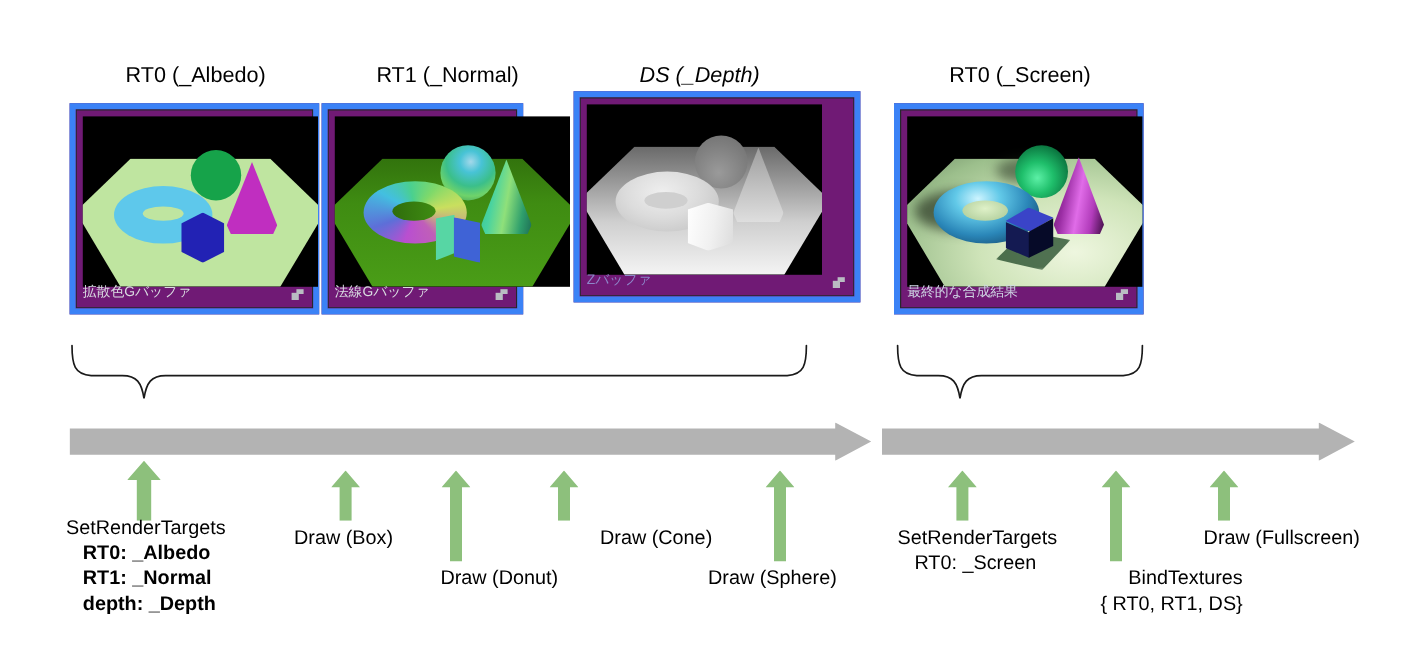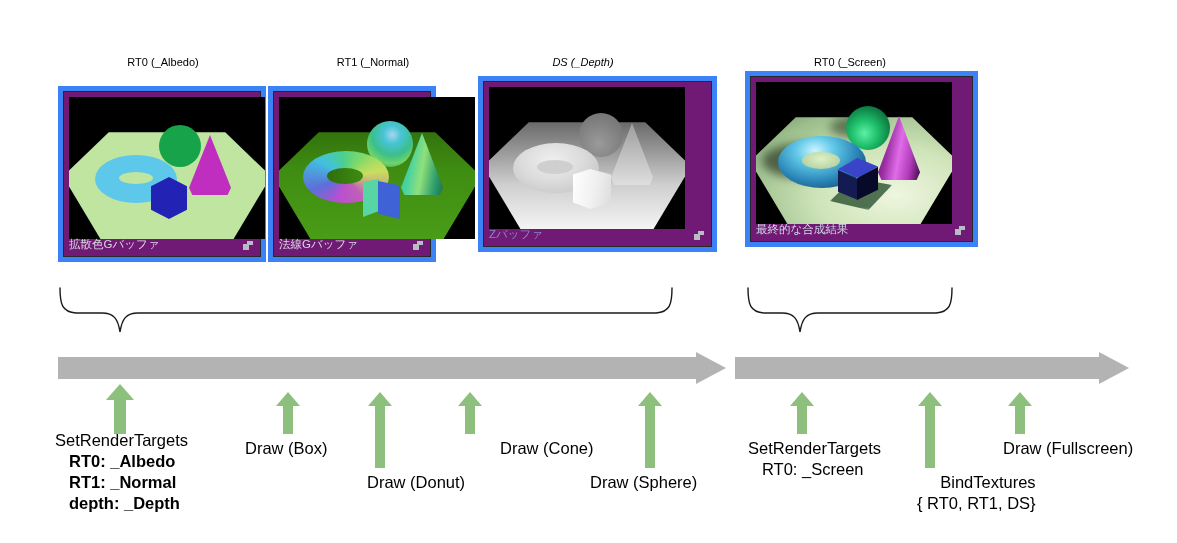--- a/index.html
+++ b/index.html
@@ -13,21 +13,21 @@
     position: relative;
     overflow: hidden;
     font-family: "Liberation Sans", sans-serif;
     color: #000000;
   }
   .stage { position: absolute; left: 0; top: 0; width: 1177px; height: 543px; }
 
   
   .panel-title {
     position: absolute;
-    font-size: 11px;
+    font-size: 18px;
     line-height: 20px;
     text-align: center;
     white-space: nowrap;
     color: #000;
   }
 
   
   .panel {
     position: absolute;
     background: #701a75;
@@ -189,21 +189,21 @@
                     clip-path: polygon(45% 0%, 100% 14%, 100% 84%, 45% 100%, 0% 84%, 0% 14%);"></div>
       </div>
     </div>
     <div class="panel-caption caption-purple">Zバッファ</div>
     <div class="expand-icon">
         <i class="a"></i>
         <i class="b"></i>
       </div>
   </div>
 
-  <div class="panel" style="left:745px; top:71px; width:233px; height:176px;">
+  <div class="panel" style="left:745px; top:86px; width:208px; height:176px;">
     <div class="panel-view">
       <div class="scene">
         <div class="ground" style="background:radial-gradient(ellipse at 70% 75%, #eef6df 0%, #cfe4b9 38%, #9cbf8c 72%, #63805c 100%);"></div>
 
         <div class="shadow" style="left:6px; top:62px; width:76px; height:34px; background:rgba(24,34,20,0.62);"></div>
         <div class="shadow" style="left:74px; top:34px; width:54px; height:22px; background:rgba(24,34,20,0.50);"></div>
 
         <div class="sphere" style="left:90px; top:24px; width:44px; height:44px;
                     background:radial-gradient(circle at 42% 62%, #5cf0a6 0%, #1fbf6b 35%, #0c7a42 72%, #04301c 100%);"></div>
 

